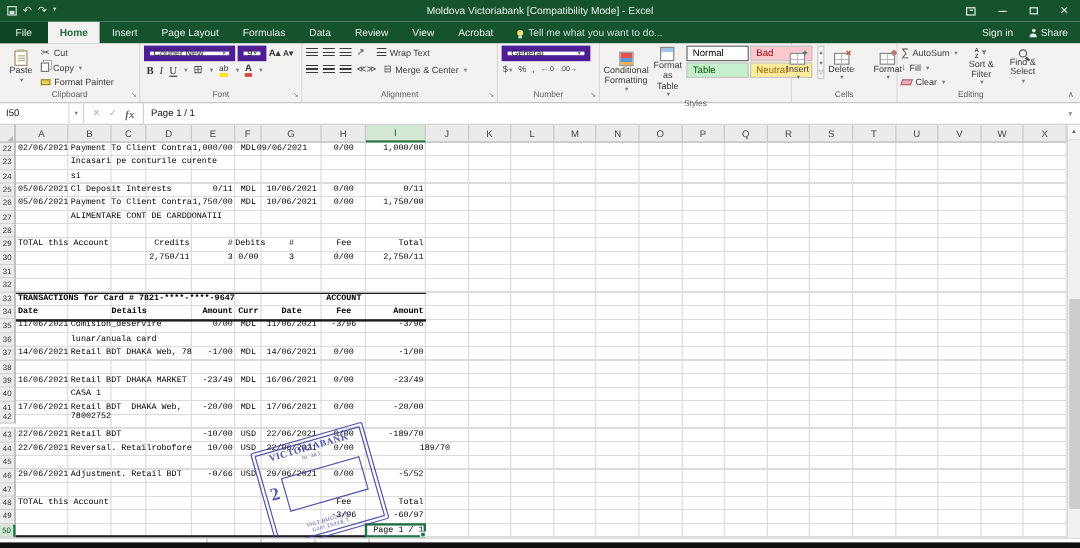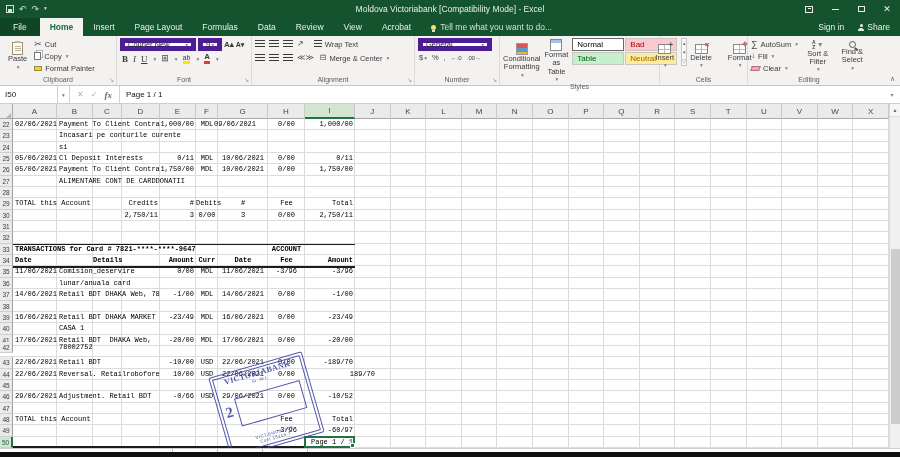--- a/index.html
+++ b/index.html
@@ -631,21 +631,21 @@
         <div class="rn">45</div>
       </div>
       <div class="srow" style="top: 272.28px;">
         <div class="rn">46</div>
         <div class="cell al-l" style="left: 13px; width: 44px;">29/06/2021</div>
         <div class="cell al-l" style="left: 57px; width: 103px;">Adjustment. Retail BDT</div>
         <div class="cell al-r" style="left: 160px; width: 36px;">-0/66</div>
         <div class="cell al-c" style="left: 196px; width: 22px;">USD</div>
         <div class="cell al-c" style="left: 218px; width: 50px;">29/06/2021</div>
         <div class="cell al-c" style="left: 268px; width: 37px;">0/00</div>
-        <div class="cell al-r" style="left: 305px; width: 50px;">-10/52</div>
+        <div class="cell al-r" style="left: 305px; width: 50px;">-5/52</div>
       </div>
       <div class="srow" style="top: 283.625px;">
         <div class="rn">47</div>
       </div>
       <div class="srow" style="top: 294.97px;">
         <div class="rn">48</div>
         <div class="cell al-l" style="left: 13px; width: 109px;">TOTAL this Account</div>
         <div class="cell al-c" style="left: 268px; width: 37px;">Fee</div>
         <div class="cell al-r" style="left: 305px; width: 50px;">Total</div>
       </div>

